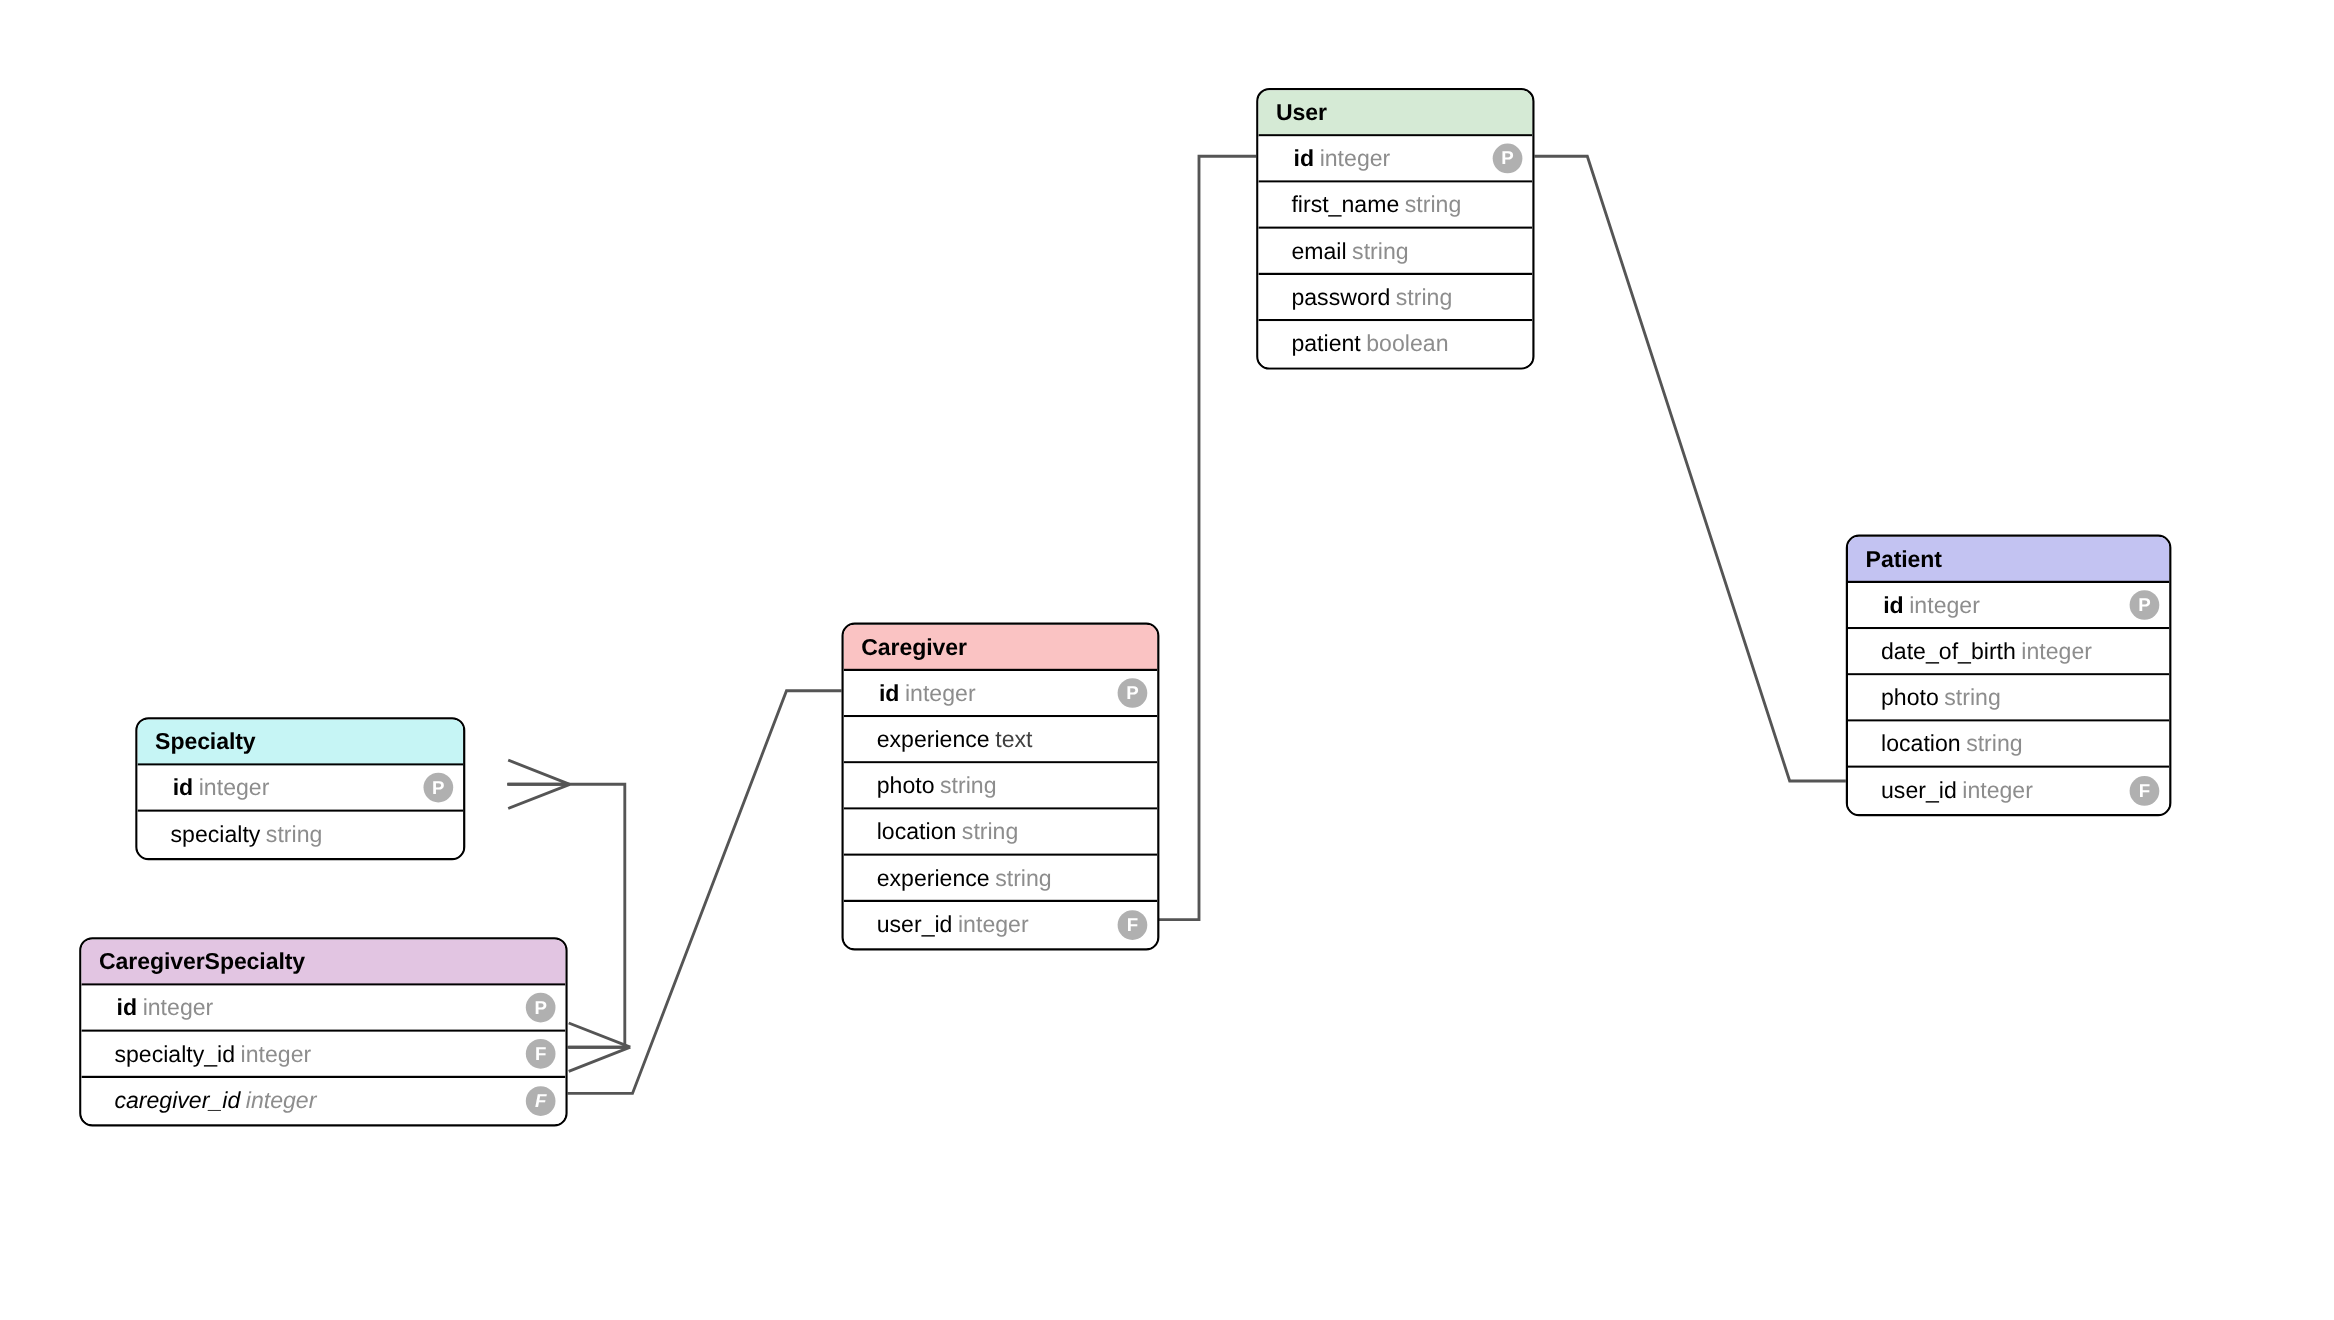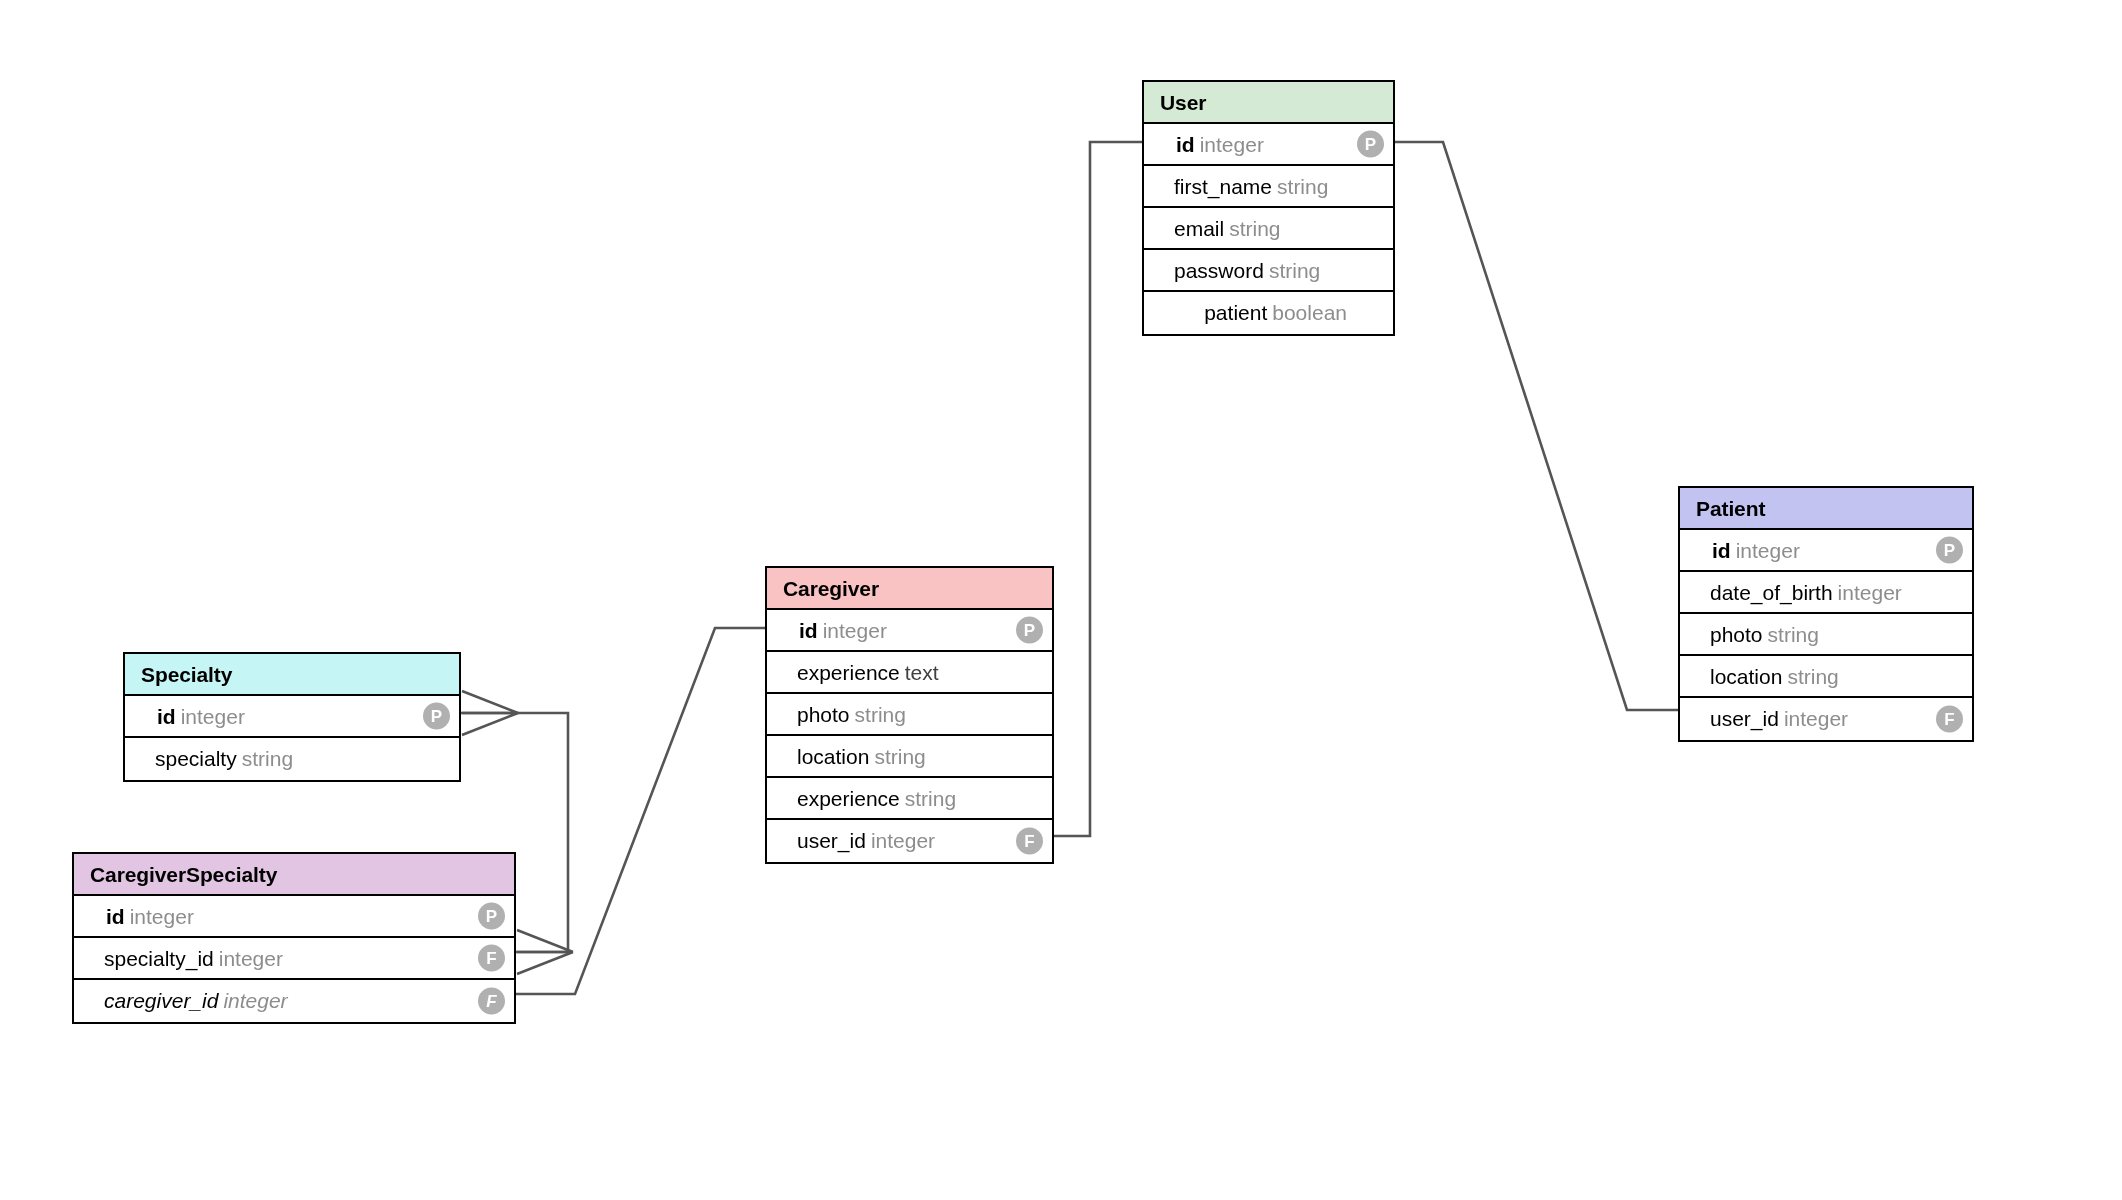--- a/index.html
+++ b/index.html
@@ -29,21 +29,21 @@
     width: 2122px;
     height: 1200px;
     pointer-events: none;
     z-index: 1;
   }
   .entity {
     position: absolute;
     z-index: 2;
     box-sizing: border-box;
     border: 2.6px solid #000000;
-    border-radius: 0;
+    border-radius: 12px;
     background: #ffffff;
     overflow: hidden;
   }
   .entity-header {
     box-sizing: border-box;
     height: 42px;
     line-height: 42px;
     padding: 0 0 0 16px;
     font-size: 21px;
     font-weight: bold;
@@ -125,40 +125,40 @@
     </g>
   </svg>
 
   <div id="entity-container">
       <div class="entity" style="left: 1142px; top: 80px; width: 253px; border-color: rgb(0, 0, 0);">
         <div class="entity-header" style="background: rgb(213, 234, 213); border-bottom-color: rgb(0, 0, 0);">User</div>
         <div class="field-row pk" style="border-bottom-color: rgb(0, 0, 0);"><span class="fname bold">id</span><span class="ftype" style="color: rgb(141, 141, 141);">integer</span><span class="key-badge" style="background: rgb(176, 176, 176); color: rgb(255, 255, 255);">P</span></div>
         <div class="field-row" style="border-bottom-color: rgb(0, 0, 0);"><span class="fname">first_name</span><span class="ftype" style="color: rgb(141, 141, 141);">string</span></div>
         <div class="field-row" style="border-bottom-color: rgb(0, 0, 0);"><span class="fname">email</span><span class="ftype" style="color: rgb(141, 141, 141);">string</span></div>
         <div class="field-row" style="border-bottom-color: rgb(0, 0, 0);"><span class="fname">password</span><span class="ftype" style="color: rgb(141, 141, 141);">string</span></div>
-        <div class="field-row" style="border-bottom-color: rgb(0, 0, 0); text-align: right;"><span class="fname">patient</span><span class="ftype" style="color: rgb(141, 141, 141);">boolean</span></div>
+        <div class="field-row" style="border-bottom-color: rgb(0, 0, 0);"><span class="fname">patient</span><span class="ftype" style="color: rgb(141, 141, 141);">boolean</span></div>
       </div>
       <div class="entity" style="left: 1678px; top: 486px; width: 296px; border-color: rgb(0, 0, 0);">
         <div class="entity-header" style="background: rgb(195, 195, 242); border-bottom-color: rgb(0, 0, 0);">Patient</div>
         <div class="field-row pk" style="border-bottom-color: rgb(0, 0, 0);"><span class="fname bold">id</span><span class="ftype" style="color: rgb(141, 141, 141);">integer</span><span class="key-badge" style="background: rgb(176, 176, 176); color: rgb(255, 255, 255);">P</span></div>
         <div class="field-row" style="border-bottom-color: rgb(0, 0, 0);"><span class="fname">date_of_birth</span><span class="ftype" style="color: rgb(141, 141, 141);">integer</span></div>
         <div class="field-row" style="border-bottom-color: rgb(0, 0, 0);"><span class="fname">photo</span><span class="ftype" style="color: rgb(141, 141, 141);">string</span></div>
         <div class="field-row" style="border-bottom-color: rgb(0, 0, 0);"><span class="fname">location</span><span class="ftype" style="color: rgb(141, 141, 141);">string</span></div>
         <div class="field-row" style="border-bottom-color: rgb(0, 0, 0);"><span class="fname">user_id</span><span class="ftype" style="color: rgb(141, 141, 141);">integer</span><span class="key-badge" style="background: rgb(176, 176, 176); color: rgb(255, 255, 255);">F</span></div>
       </div>
       <div class="entity" style="left: 765px; top: 566px; width: 289px; border-color: rgb(0, 0, 0);">
         <div class="entity-header" style="background: rgb(250, 195, 195); border-bottom-color: rgb(0, 0, 0);">Caregiver</div>
         <div class="field-row pk" style="border-bottom-color: rgb(0, 0, 0);"><span class="fname bold">id</span><span class="ftype" style="color: rgb(141, 141, 141);">integer</span><span class="key-badge" style="background: rgb(176, 176, 176); color: rgb(255, 255, 255);">P</span></div>
         <div class="field-row" style="border-bottom-color: rgb(0, 0, 0);"><span class="fname">experience</span><span class="ftype" style="color: #404040;">text</span></div>
         <div class="field-row" style="border-bottom-color: rgb(0, 0, 0);"><span class="fname">photo</span><span class="ftype" style="color: rgb(141, 141, 141);">string</span></div>
         <div class="field-row" style="border-bottom-color: rgb(0, 0, 0);"><span class="fname">location</span><span class="ftype" style="color: rgb(141, 141, 141);">string</span></div>
         <div class="field-row" style="border-bottom-color: rgb(0, 0, 0);"><span class="fname">experience</span><span class="ftype" style="color: rgb(141, 141, 141);">string</span></div>
         <div class="field-row" style="border-bottom-color: rgb(0, 0, 0);"><span class="fname">user_id</span><span class="ftype" style="color: rgb(141, 141, 141);">integer</span><span class="key-badge" style="background: rgb(176, 176, 176); color: rgb(255, 255, 255);">F</span></div>
       </div>
-      <div class="entity" style="left: 123px; top: 652px; width: 338px; border-color: rgb(0, 0, 0);">
+      <div class="entity" style="left: 123px; top: 652px; width: 300px; border-color: rgb(0, 0, 0);">
         <div class="entity-header" style="background: rgb(198, 245, 245); border-bottom-color: rgb(0, 0, 0);">Specialty</div>
         <div class="field-row pk" style="border-bottom-color: rgb(0, 0, 0);"><span class="fname bold">id</span><span class="ftype" style="color: rgb(141, 141, 141);">integer</span><span class="key-badge" style="background: rgb(176, 176, 176); color: rgb(255, 255, 255);">P</span></div>
         <div class="field-row" style="border-bottom-color: rgb(0, 0, 0);"><span class="fname">specialty</span><span class="ftype" style="color: rgb(141, 141, 141);">string</span></div>
       </div>
       <div class="entity" style="left: 72px; top: 852px; width: 444px; border-color: rgb(0, 0, 0);">
         <div class="entity-header" style="background: rgb(226, 197, 226); border-bottom-color: rgb(0, 0, 0);">CaregiverSpecialty</div>
         <div class="field-row pk" style="border-bottom-color: rgb(0, 0, 0);"><span class="fname bold">id</span><span class="ftype" style="color: rgb(141, 141, 141);">integer</span><span class="key-badge" style="background: rgb(176, 176, 176); color: rgb(255, 255, 255);">P</span></div>
         <div class="field-row" style="border-bottom-color: rgb(0, 0, 0);"><span class="fname">specialty_id</span><span class="ftype" style="color: rgb(141, 141, 141);">integer</span><span class="key-badge" style="background: rgb(176, 176, 176); color: rgb(255, 255, 255);">F</span></div>
         <div class="field-row" style="border-bottom-color: rgb(0, 0, 0); font-style: italic;"><span class="fname">caregiver_id</span><span class="ftype" style="color: rgb(141, 141, 141);">integer</span><span class="key-badge" style="background: rgb(176, 176, 176); color: rgb(255, 255, 255);">F</span></div>
       </div>

